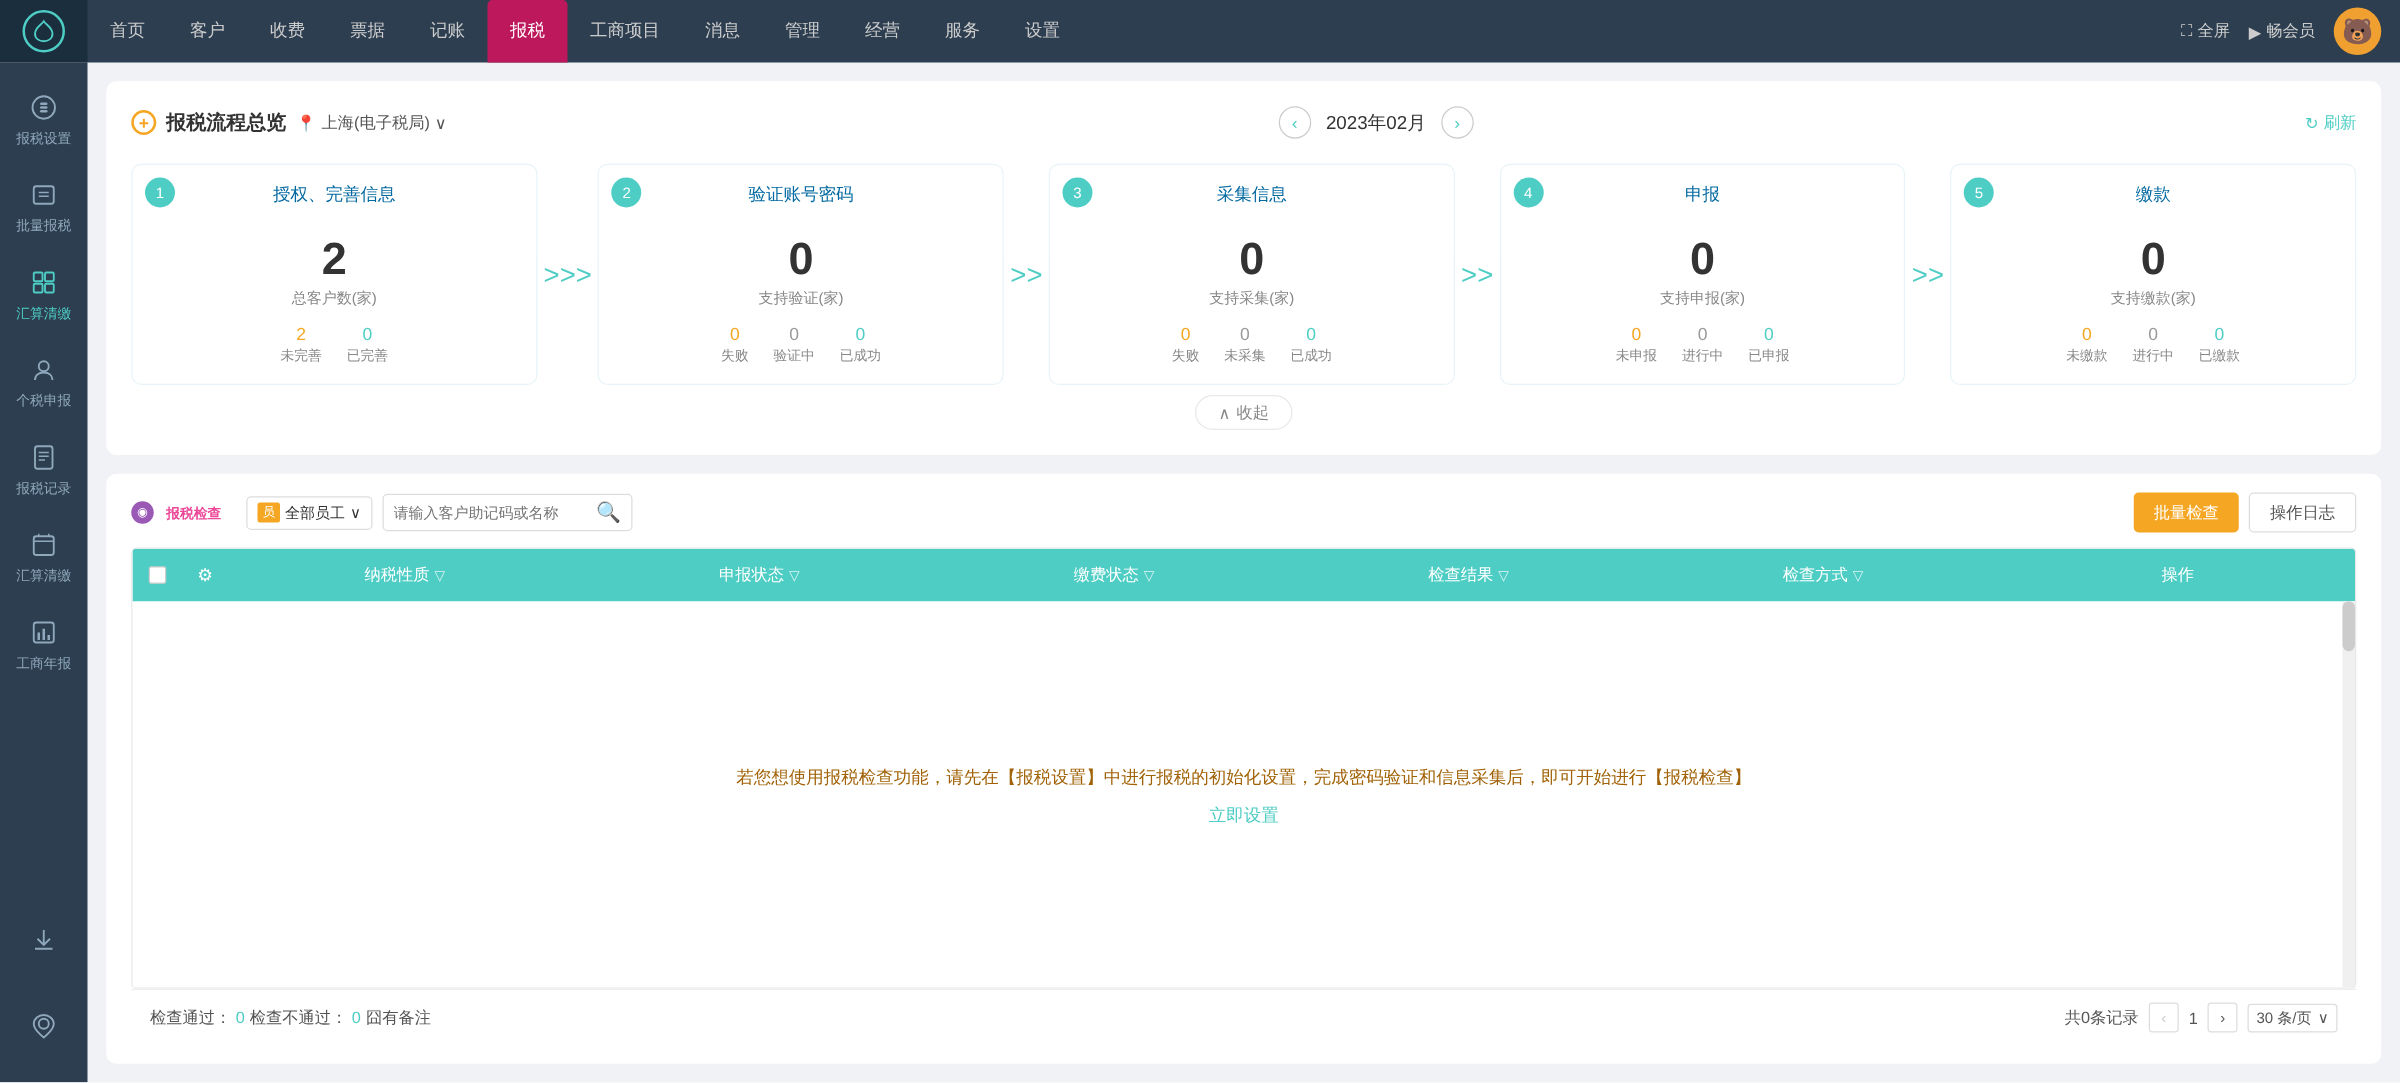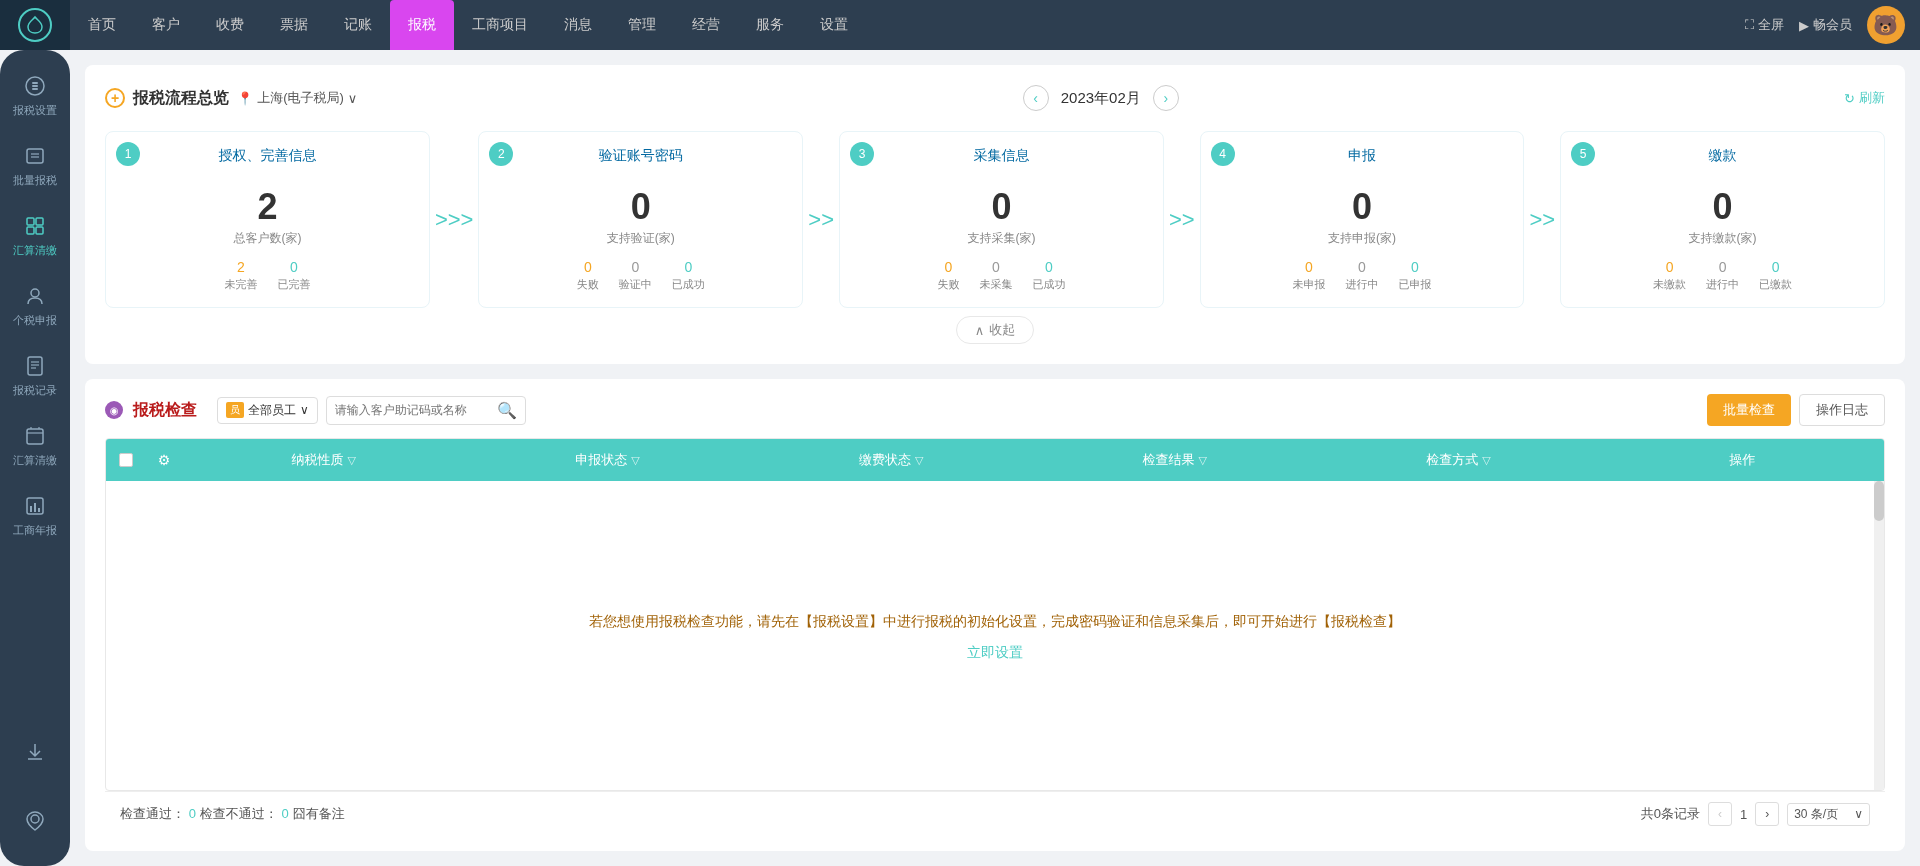--- a/index.html
+++ b/index.html
@@ -42,21 +42,21 @@
       color: #ccc;
       padding: 0 18px;
       height: 50px;
       display: flex;
       align-items: center;
       cursor: pointer;
       font-size: 14px;
       white-space: nowrap;
     }
     .nav-item.active {
-      background: #d946ef;
+      background: #be185d;
       color: #fff;
       border-radius: 4px 4px 0 0;
       text-align: right;
     }
     .top-nav-right {
       display: flex;
       align-items: center;
       padding-right: 15px;
       gap: 15px;
       color: #ccc;
@@ -83,21 +83,20 @@
 
     
     .sidebar {
       width: 70px;
       background: #2d3e50;
       display: flex;
       flex-direction: column;
       align-items: center;
       padding-top: 10px;
       flex-shrink: 0;
-      border-radius: 24px;
     }
     .sidebar-item {
       display: flex;
       flex-direction: column;
       align-items: center;
       justify-content: center;
       width: 70px;
       height: 70px;
       color: #8fa8bc;
       cursor: pointer;
@@ -314,23 +313,23 @@
       height: 18px;
       border-radius: 50%;
       background: #9b59b6;
       display: flex;
       align-items: center;
       justify-content: center;
       color: #fff;
       font-size: 10px;
     }
     .check-title {
-      font-size: 16px;
+      font-size: 11px;
       font-weight: bold;
-      color: #b91c1c;
+      color: #ec4899;
     }
     .filter-group {
       display: flex;
       align-items: center;
       gap: 8px;
       margin-left: 10px;
     }
     .filter-select {
       display: flex;
       align-items: center;
@@ -499,21 +498,21 @@
     }
     .page-btn.disabled { color: #ccc; cursor: default; }
     .per-page {
       border: 1px solid #ddd;
       border-radius: 3px;
       padding: 2px 6px;
       font-size: 12px;
       cursor: pointer;
       display: flex;
       align-items: center;
-      gap: 16px;
+      gap: 5px;
     }
 
     
     .checkbox {
       width: 14px;
       height: 14px;
       border: 1px solid #ccc;
       border-radius: 2px;
       background: #fff;
     }

